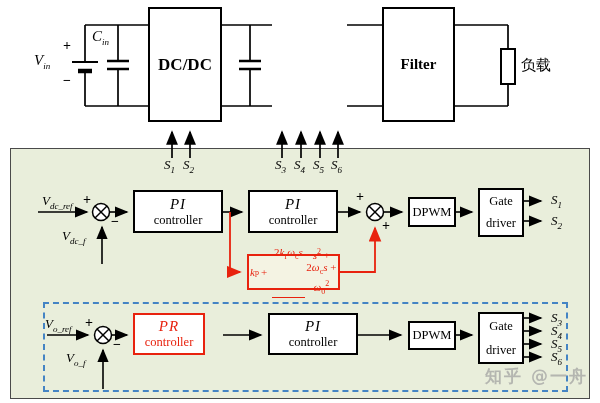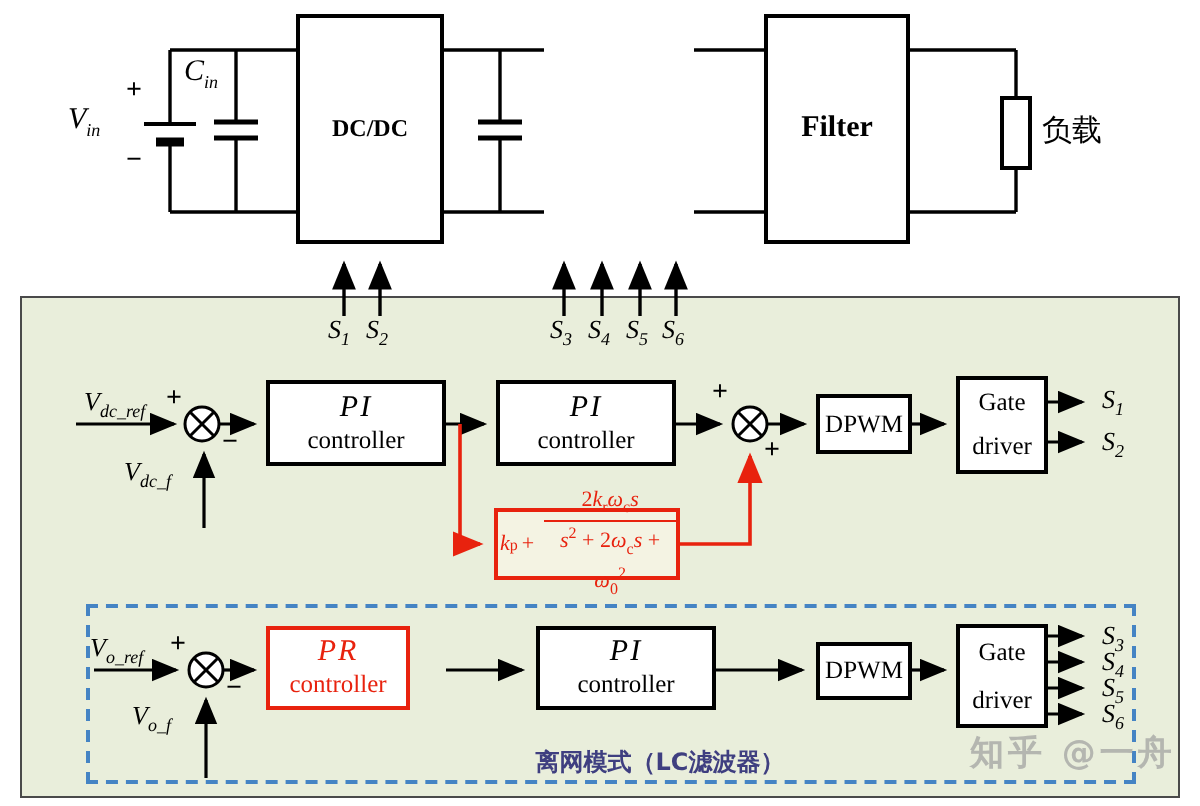--- a/index.html
+++ b/index.html
@@ -22,21 +22,21 @@
   .lbl{position:absolute;font-family:"Liberation Serif",serif;color:#000;white-space:nowrap;
        font-size:13px;}
   .it{font-style:italic;}
   .lbl sub{font-size:9px;}
   .sign{font-size:14px;font-weight:bold;font-family:"Liberation Serif",serif;position:absolute;}
   .formula{position:absolute;left:250px;top:257px;width:88px;height:30px;
            display:flex;align-items:center;justify-content:center;
            color:#e8220e;font-size:11px;font-family:"Liberation Serif",serif;}
   .formula sub{font-size:8px;}
   .formula sup{font-size:8px;}
-  .frac{display:inline-flex;flex-direction:column;text-align:center;margin-left:3px;line-height:12px;}
+  .frac{display:inline-flex;flex-direction:row;text-align:center;margin-left:3px;line-height:12px;}
   .frac .num{border-bottom:1px solid #e8220e;padding:0 2px;}
   .frac .den{padding:0 1px;}
   .mode{position:absolute;left:230px;top:373px;width:200px;text-align:center;
         font-size:12px;font-weight:bold;color:#3f3f80;
         font-family:"DejaVu Sans",sans-serif;}
   .cn{font-family:"DejaVu Sans",sans-serif;}
   .watermark{position:absolute;left:485px;top:365px;font-size:17px;font-weight:bold;
         color:#9f9f9f;opacity:0.7;letter-spacing:2px;
         font-family:"DejaVu Sans",sans-serif;}
 </style>
@@ -142,21 +142,21 @@
       <line x1="369" y1="206" x2="381" y2="218"></line>
       <line x1="369" y1="218" x2="381" y2="206"></line>
     </g>
     <g stroke="#000" stroke-width="1.5" fill="#fff">
       <circle cx="103" cy="335" r="8.5"></circle>
       <line x1="97" y1="329" x2="109" y2="341"></line>
       <line x1="97" y1="341" x2="109" y2="329"></line>
     </g>
   </svg>
 
-  <div class="blk bold" style="left:148px;top:7px;width:74px;height:115px;font-size:12px;">
+  <div class="blk bold" style="left:148px;top:7px;width:74px;height:115px;font-size:17px;">
     <span>DC/DC</span>
   </div>
   <div class="blk bold" style="left:382px;top:7px;width:73px;height:115px;font-size:15px;">
     <span>Filter</span>
   </div>
   <div class="blk" style="left:500px;top:48px;width:16px;height:37px;"></div>
 
   <div class="lbl it" style="left:34px;top:52px;font-size:15px;"><span>V</span><sub>in</sub></div>
   <div class="sign" style="left:63px;top:38px;"><span>+</span></div>
   <div class="sign" style="left:63px;top:73px;"><span>−</span></div>
@@ -226,16 +226,15 @@
   </div>
   <div class="blk" style="left:478px;top:312px;width:46px;height:52px;justify-content:space-around;">
     <span class="small">Gate</span>
     <span class="small">driver</span>
   </div>
   <div class="lbl it" style="left:551px;top:310px;"><span>S</span><sub>3</sub></div>
   <div class="lbl it" style="left:551px;top:323px;"><span>S</span><sub>4</sub></div>
   <div class="lbl it" style="left:551px;top:336px;"><span>S</span><sub>5</sub></div>
   <div class="lbl it" style="left:551px;top:349px;"><span>S</span><sub>6</sub></div>
 
-  <div class="mode"><span>离网模式（LC滤波器）</span></div>
   <div class="watermark"><span>知乎 @一舟</span></div>
 
 </div>
 
 </body></html>

